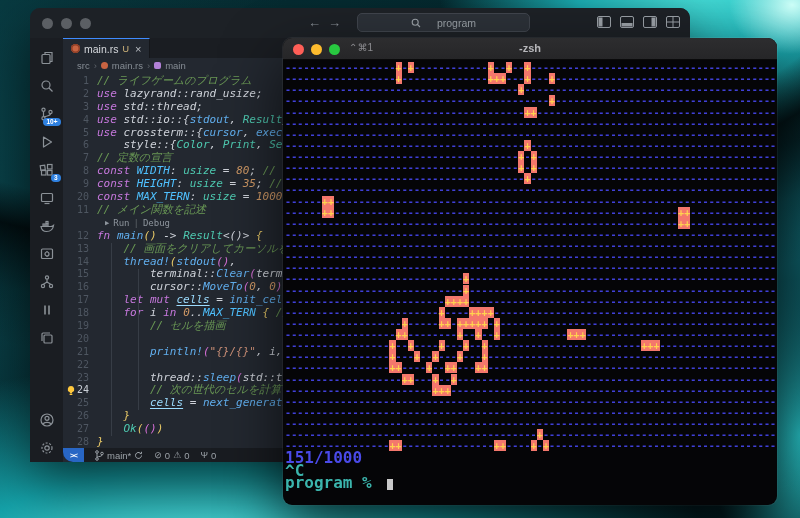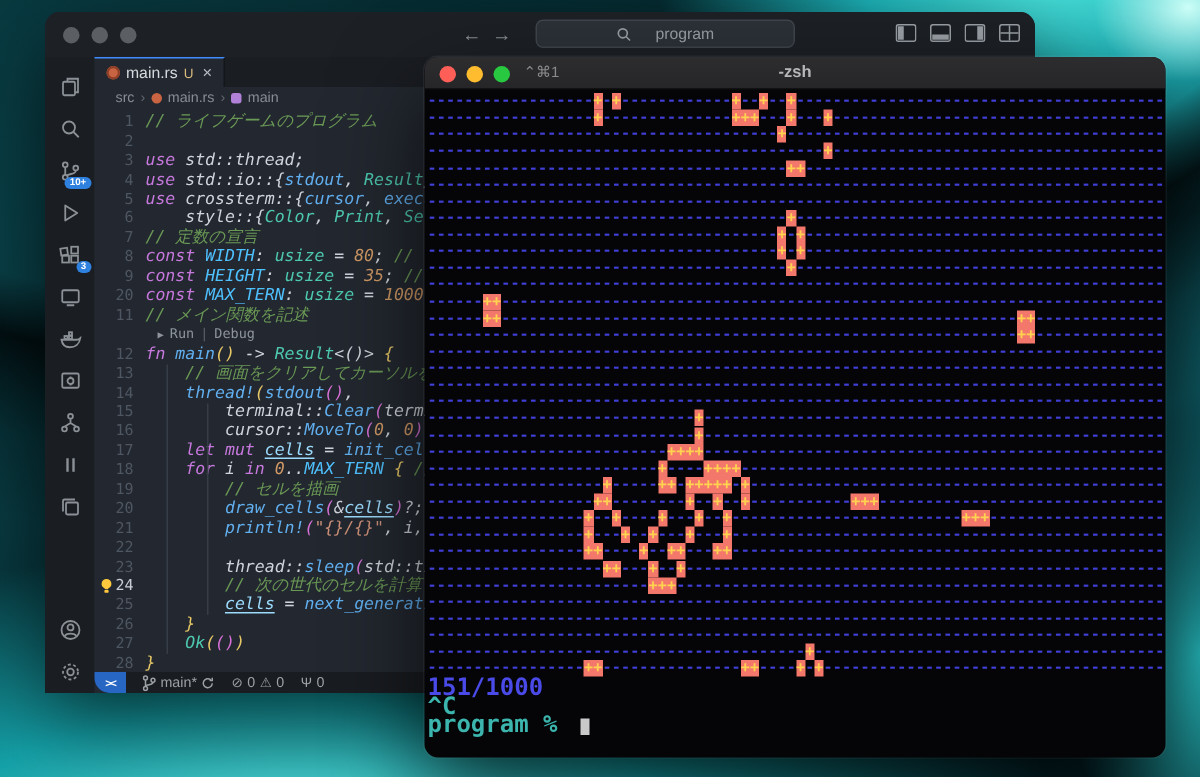--- a/index.html
+++ b/index.html
@@ -265,21 +265,21 @@
         <span>main.rs</span>
         <span class="bc-sep">›</span>
         <span class="bc-ic method"></span>
         <span>main</span>
       </div>
       <div class="editor">
         <div class="iguide g1"></div>
         <div class="iguide g2"></div>
         <div>
             <div class="cline"><span class="gut"><span class="lnum">1</span></span><span class="ltxt"><span class="tk-c">// ライフゲームのプログラム</span></span></div>
-            <div class="cline"><span class="gut"><span class="lnum">2</span></span></div>
+            <div class="cline"><span class="gut"><span class="lnum">2</span></span><span class="ltxt"><span class="tk-k">use </span><span class="tk-p">lazyrand::rand_usize;</span></span></div>
             <div class="cline"><span class="gut"><span class="lnum">3</span></span><span class="ltxt"><span class="tk-k">use </span><span class="tk-p">std::thread;</span></span></div>
             <div class="cline"><span class="gut"><span class="lnum">4</span></span><span class="ltxt"><span class="tk-k">use </span><span class="tk-p">std::io::{</span><span class="tk-f">stdout</span><span class="tk-p">, </span><span class="tk-t">Result</span><span class="tk-p">};</span></span></div>
             <div class="cline"><span class="gut"><span class="lnum">5</span></span><span class="ltxt"><span class="tk-k">use </span><span class="tk-p">crossterm::{</span><span class="tk-f">cursor</span><span class="tk-p">, </span><span class="tk-f">execute</span><span class="tk-p">, </span><span class="tk-f">t</span></span></div>
             <div class="cline"><span class="gut"><span class="lnum">6</span></span><span class="ltxt"><span class="tk-p">    style::{</span><span class="tk-t">Color</span><span class="tk-p">, </span><span class="tk-t">Print</span><span class="tk-p">, </span><span class="tk-t">SetBackg</span></span></div>
             <div class="cline"><span class="gut"><span class="lnum">7</span></span><span class="ltxt"><span class="tk-c">// 定数の宣言</span></span></div>
             <div class="cline"><span class="gut"><span class="lnum">8</span></span><span class="ltxt"><span class="tk-k">const </span><span class="tk-v">WIDTH</span><span class="tk-p">: </span><span class="tk-t">usize</span><span class="tk-p"> = </span><span class="tk-n">80</span><span class="tk-p">; </span><span class="tk-c">// グリッ</span></span></div>
             <div class="cline"><span class="gut"><span class="lnum">9</span></span><span class="ltxt"><span class="tk-k">const </span><span class="tk-v">HEIGHT</span><span class="tk-p">: </span><span class="tk-t">usize</span><span class="tk-p"> = </span><span class="tk-n">35</span><span class="tk-p">; </span><span class="tk-c">// グリッ</span></span></div>
             <div class="cline"><span class="gut"><span class="lnum">20</span></span><span class="ltxt"><span class="tk-k">const </span><span class="tk-v">MAX_TERN</span><span class="tk-p">: </span><span class="tk-t">usize</span><span class="tk-p"> = </span><span class="tk-n">1000</span><span class="tk-p">; </span><span class="tk-c">// </span></span></div>
             <div class="cline"><span class="gut"><span class="lnum">11</span></span><span class="ltxt"><span class="tk-c">// メイン関数を記述</span></span></div>
             <div class="lens">
@@ -289,21 +289,21 @@
               <span>Debug</span>
             </div>
             <div class="cline"><span class="gut"><span class="lnum">12</span></span><span class="ltxt"><span class="tk-k">fn </span><span class="tk-f">main</span><span class="tk-b1">()</span><span class="tk-p"> -&gt; </span><span class="tk-t">Result</span><span class="tk-p">&lt;()&gt; </span><span class="tk-b1">{</span></span></div>
             <div class="cline"><span class="gut"><span class="lnum">13</span></span><span class="ltxt"><span class="tk-c">    // 画面をクリアしてカーソルを(0, 0</span></span></div>
             <div class="cline"><span class="gut"><span class="lnum">14</span></span><span class="ltxt"><span class="tk-p">    </span><span class="tk-f">thread!</span><span class="tk-b1">(</span><span class="tk-f">stdout</span><span class="tk-b2">()</span><span class="tk-p">,</span></span></div>
             <div class="cline"><span class="gut"><span class="lnum">15</span></span><span class="ltxt"><span class="tk-p">        terminal::</span><span class="tk-f">Clear</span><span class="tk-b2">(</span><span class="tk-p">terminal::</span></span></div>
             <div class="cline"><span class="gut"><span class="lnum">16</span></span><span class="ltxt"><span class="tk-p">        cursor::</span><span class="tk-f">MoveTo</span><span class="tk-b2">(</span><span class="tk-n">0</span><span class="tk-p">, </span><span class="tk-n">0</span><span class="tk-b2">)</span><span class="tk-b1">)</span><span class="tk-p">?;</span></span></div>
             <div class="cline"><span class="gut"><span class="lnum">17</span></span><span class="ltxt"><span class="tk-p">    </span><span class="tk-k">let mut </span><span class="tk-u">cells</span><span class="tk-p"> = </span><span class="tk-f">init_cells</span><span class="tk-b1">()</span><span class="tk-p">;</span></span></div>
             <div class="cline"><span class="gut"><span class="lnum">18</span></span><span class="ltxt"><span class="tk-p">    </span><span class="tk-k">for </span><span class="tk-p">i </span><span class="tk-k">in </span><span class="tk-n">0</span><span class="tk-p">..</span><span class="tk-v">MAX_TERN</span><span class="tk-p"> </span><span class="tk-b1">{</span><span class="tk-p"> </span><span class="tk-c">// 繰り</span></span></div>
             <div class="cline"><span class="gut"><span class="lnum">19</span></span><span class="ltxt"><span class="tk-c">        // セルを描画</span></span></div>
-            <div class="cline"><span class="gut"><span class="lnum">20</span></span><span class="ltxt"><span class="tk-p">        </span><span class="tk-f">draw_cells</span><span class="tk-b2">(</span><span class="tk-p">&amp;</span><span class="tk-u">cells</span><span class="tk-b2">)</span><span class="tk-p">?;</span></span></div>
+            <div class="cline"><span class="gut"><span class="lnum">20</span></span></div>
             <div class="cline"><span class="gut"><span class="lnum">21</span></span><span class="ltxt"><span class="tk-p">        </span><span class="tk-f">println!</span><span class="tk-b2">(</span><span class="tk-s">"{}/{}"</span><span class="tk-p">, i, </span><span class="tk-v">MAX_T</span></span></div>
             <div class="cline"><span class="gut"><span class="lnum">22</span></span></div>
             <div class="cline"><span class="gut"><span class="lnum">23</span></span><span class="ltxt"><span class="tk-p">        thread::</span><span class="tk-f">sleep</span><span class="tk-b2">(</span><span class="tk-p">std::time::</span><span class="tk-t">D</span></span></div>
             <div class="cline active"><span class="gut"><span class="bulb"><svg width="10" height="11" viewBox="0 0 10 11">
                     <path d="M5 1a3.2 3.2 0 0 1 1.6 6c-.3.2-.6.5-.6.9H4c0-.4-.3-.7-.6-.9A3.2 3.2 0 0 1 5 1z" fill="#ffc83d"></path>
                     <rect x="3.6" y="8.4" width="2.8" height="1.7" rx=".5" fill="#ffc83d"></rect>
                   </svg></span><span class="lnum">24</span></span><span class="ltxt"><span class="tk-c">        // 次の世代のセルを計算</span></span></div>
             <div class="cline"><span class="gut"><span class="lnum">25</span></span><span class="ltxt"><span class="tk-p">        </span><span class="tk-u">cells</span><span class="tk-p"> = </span><span class="tk-f">next_generation</span><span class="tk-b2">(</span><span class="tk-p">&amp;c</span></span></div>
             <div class="cline"><span class="gut"><span class="lnum">26</span></span><span class="ltxt"><span class="tk-p">    </span><span class="tk-b1">}</span></span></div>
             <div class="cline"><span class="gut"><span class="lnum">27</span></span><span class="ltxt"><span class="tk-p">    </span><span class="tk-t">Ok</span><span class="tk-b1">(</span><span class="tk-b2">()</span><span class="tk-b1">)</span></span></div>

